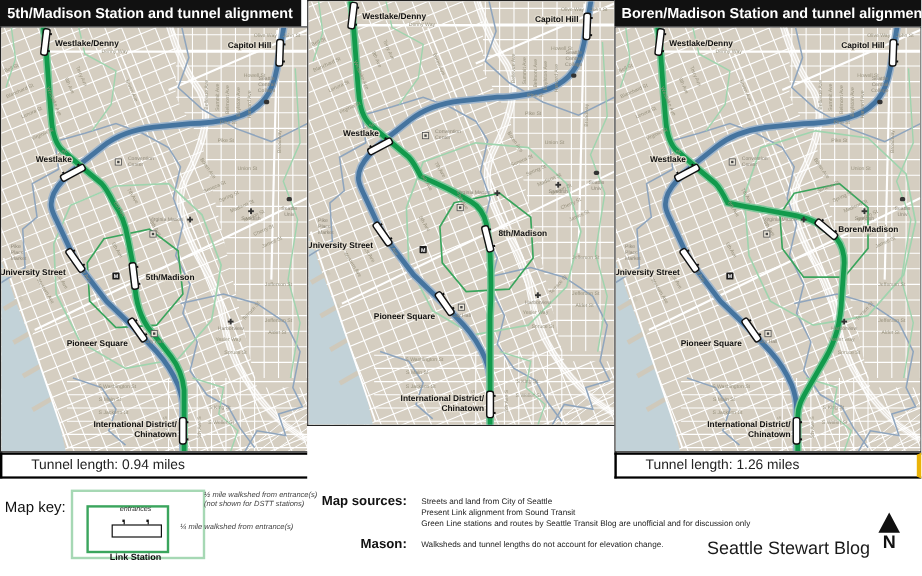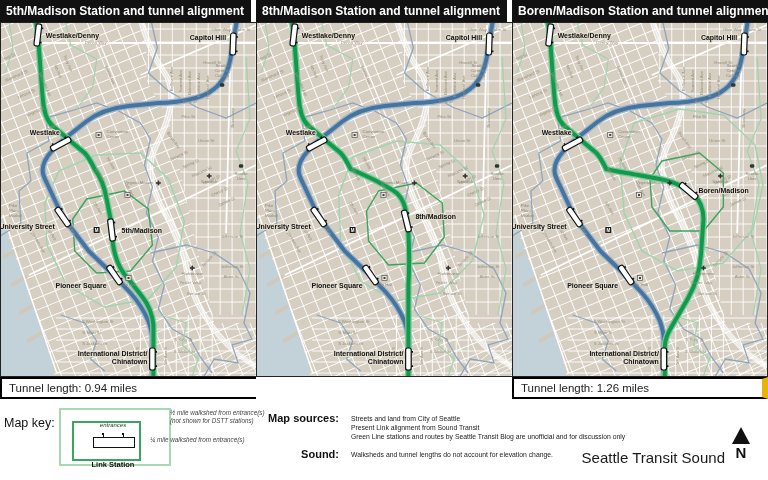--- a/index.html
+++ b/index.html
@@ -6,22 +6,22 @@
   #app{position:relative;width:768px;height:480px;background:#fff;overflow:hidden;
        font-family:"Liberation Sans",sans-serif;}
   #panels{display:flex;width:768px;}
   .panel{width:256px;flex:0 0 256px;border-radius:25px;}
   .ptitle{height:22px;background:#111;color:#fff;font-weight:bold;font-size:12px;
           line-height:22px;padding-left:6px;box-sizing:border-box;white-space:nowrap;}
   .panel:not(:last-child) .ptitle{margin-right:5px;}
   .map-wrap{height:353px;border:1px solid #222;border-right:0;box-sizing:content-box;overflow:hidden;}
   .panel:last-child .map-wrap{border-right:1px solid #222;}
   .tbar{height:22px;box-sizing:border-box;border:2px solid #000;border-right:0;background:#fff;
-        font-size:11.5px;color:#222;line-height:18px;padding-left:7px;white-space:nowrap;}
-  .panel:last-child .tbar{border-right:6px solid #eab308;}
+        font-size:11.5px;color:#222;line-height:18px;padding-left:24px;white-space:nowrap;}
+  .panel:last-child .tbar{border-right:4px solid #eab308;}
   #legend{position:relative;width:768px;height:81px;background:#fff;}
   .abs{position:absolute;}
   #mapkey-label{left:4px;top:17px;font-weight:normal;font-size:12.5px;color:#111;}
   #key-outer{left:59px;top:9px;width:108px;height:54px;border:2px solid #a6d8b4;}
   #key-inner{left:72px;top:22px;width:65px;height:36px;border:2px solid #3aa55d;}
   #key-bar{left:93px;top:38px;width:40px;height:9px;background:#fff;border:1px solid #111;}
   #key-entrances{left:93px;top:23px;width:40px;text-align:center;font-style:italic;font-size:6px;color:#333;}
   .key-tick{width:2px;height:2px;background:#111;top:34px;}
   .key-stem{width:1px;height:3px;background:#111;top:36px;}
   #key-station-label{left:83px;top:61px;width:60px;text-align:center;font-weight:bold;font-size:7.5px;color:#111;}
@@ -380,21 +380,20 @@
             <g transform="translate(111,207) rotate(83)">
               <rect x="-11" y="-2.8" width="22" height="5.6" rx="2" fill="#ffffff" stroke="#111111" stroke-width="1.2"></rect>
               <rect x="-8" y="-4.6" width="1.7" height="1.7" fill="#111"></rect>
               <rect x="6.3" y="-4.6" width="1.7" height="1.7" fill="#111"></rect>
             </g>
             <text x="121" y="210" text-anchor="start" class="stn-label">5th/Madison</text>
           </svg></div>
       <div class="tbar">Tunnel length: 0.94 miles</div>
     </div>
     <div class="panel">
-      <div class="ptitle">8th/Madison Station and tunnel alignment</div>
       <div class="map-wrap"><svg id="svg1" viewBox="0 0 256 353" width="100%" height="100%" preserveAspectRatio="none">
             <rect x="-2" y="-2" width="260" height="357" fill="#d5cec1"></rect>
             <defs>
               <clipPath id="w1">
                 <polygon points="0,0 146,0 146,58 168,96 214,300 256,300 256,353 0,353"></polygon>
               </clipPath>
               <clipPath id="e1">
                 <polygon points="146,0 256,0 256,292 212,292 168,96 146,58"></polygon>
               </clipPath>
             </defs>
@@ -1077,20 +1076,20 @@
       <div>(not shown for DSTT stations)</div>
     </div>
     <div class="abs key-note" id="key-quarter">¼ mile walkshed from entrance(s)</div>
 
     <div class="abs" id="sources-head">Map sources:</div>
     <div class="abs" id="sources-lines">
       <div>Streets and land from City of Seattle</div>
       <div>Present Link alignment from Sound Transit</div>
       <div>Green Line stations and routes by Seattle Transit Blog are unofficial and for discussion only</div>
     </div>
-    <div class="abs" id="note-head">Sound:</div>
+    <div class="abs" id="note-head">Mason:</div>
     <div class="abs" id="note-text">Walksheds and tunnel lengths do not account for elevation change.</div>
 
-    <div class="abs" id="brand">Seattle Transit Sound</div>
+    <div class="abs" id="brand">Seattle Stewart Blog</div>
     <div class="abs" id="north-tri"></div>
     <div class="abs" id="north-n">N</div>
   </div>
 </div>
 
 </body></html>

